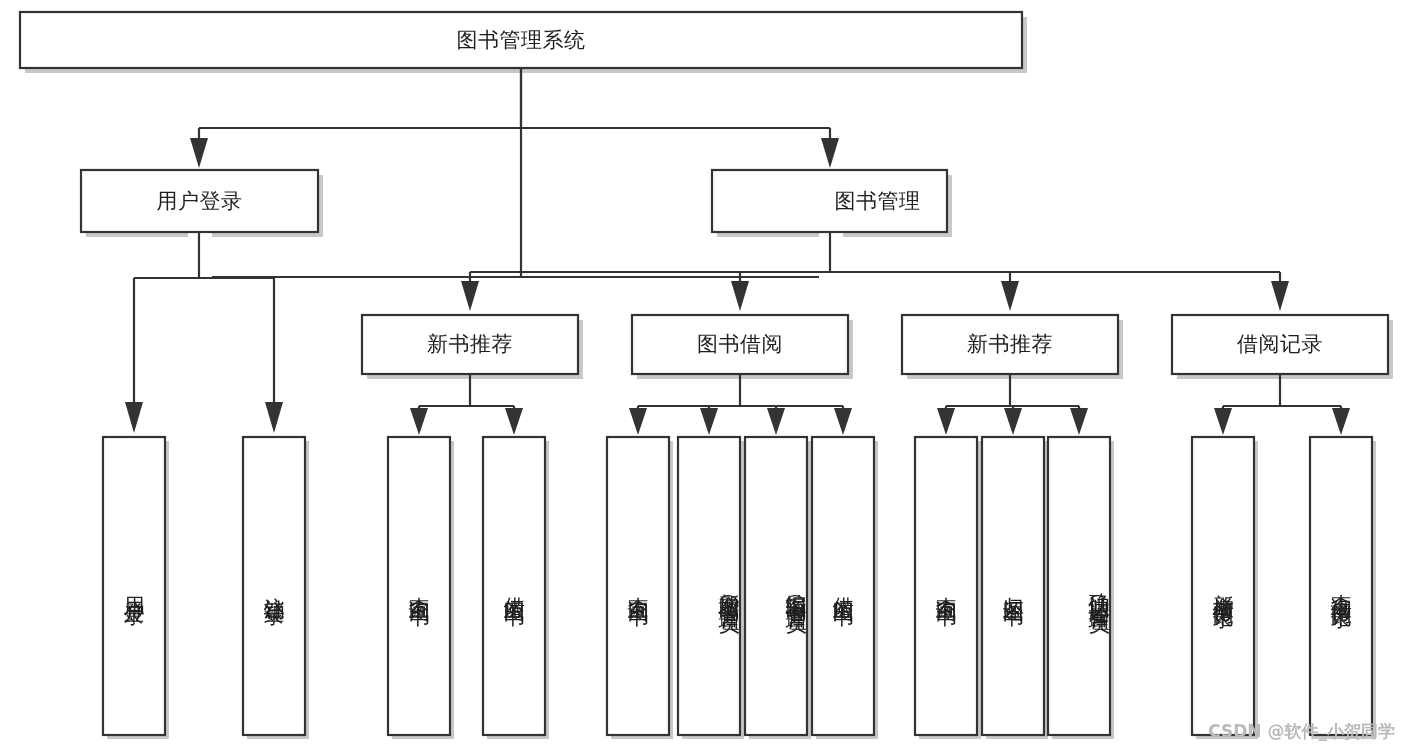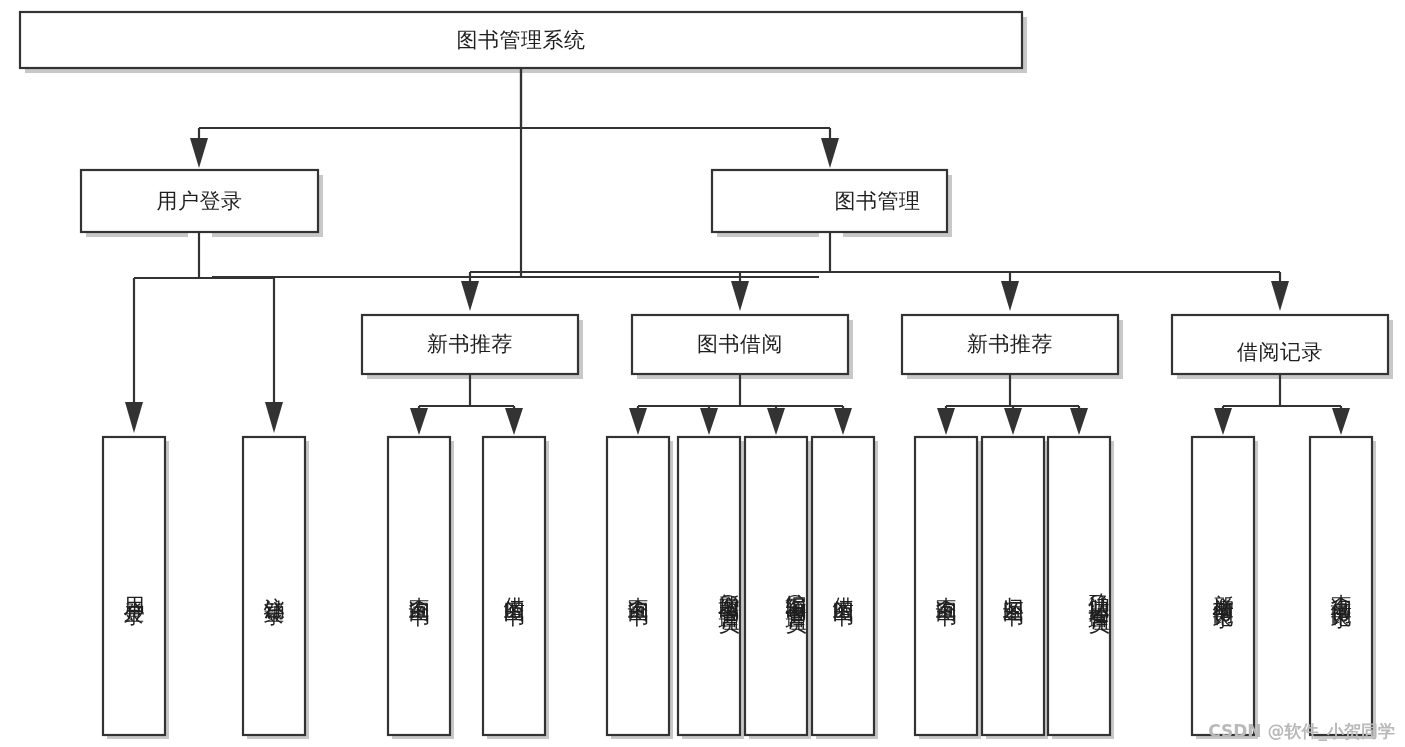--- a/index.html
+++ b/index.html
@@ -228,21 +228,21 @@
   <div class="node-label horizontal" style="left:81px; top:170px; width:237px; height:62px;">用户登录</div>
 
   <div class="node-label horizontal" style="left:712px; top:170px; width:235px; height:62px;padding-left:48px;">图书管理</div>
 
   <div class="node-label horizontal" style="left:362px; top:315px; width:216px; height:59px;">新书推荐</div>
 
   <div class="node-label horizontal" style="left:632px; top:315px; width:216px; height:59px;">图书借阅</div>
 
   <div class="node-label horizontal" style="left:902px; top:315px; width:216px; height:59px;">新书推荐</div>
 
-  <div class="node-label horizontal" style="left:1172px; top:315px; width:216px; height:59px;margin-top:8px;">借阅记录</div>
+  <div class="node-label horizontal" style="left:1172px; top:315px; width:216px; height:59px;">借阅记录</div>
 
   <div class="node-label vertical centered" style="left:103px; top:437px; width:62px; height:298px;">用户登录</div>
 
   <div class="node-label vertical centered" style="left:243px; top:437px; width:62px; height:298px;">注销登录</div>
 
   <div class="node-label vertical centered" style="left:388px; top:437px; width:62px; height:298px;">查询图书</div>
 
   <div class="node-label vertical centered" style="left:483px; top:437px; width:62px; height:298px;">借阅图书</div>
 
   <div class="node-label vertical centered" style="left:607px; top:437px; width:62px; height:298px;">查询图书</div>

